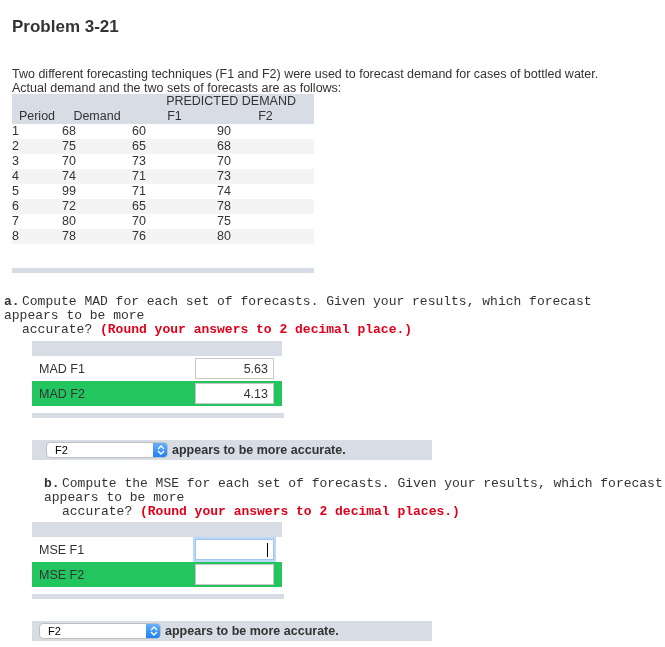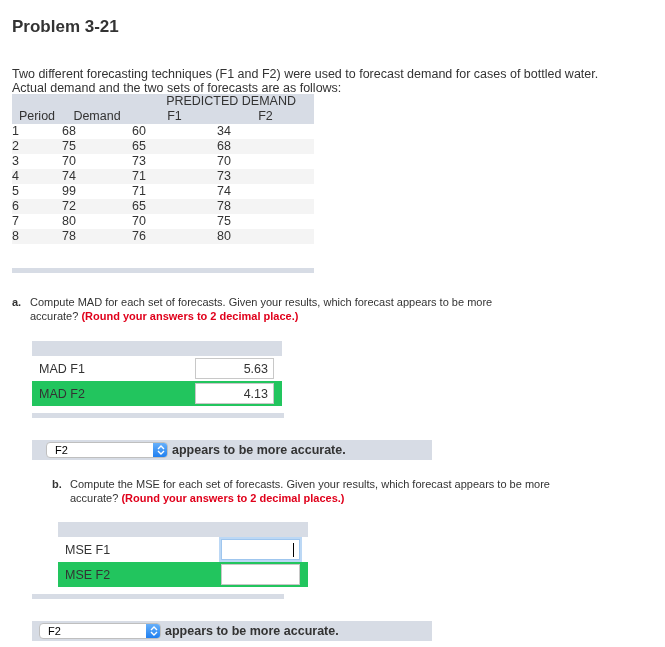--- a/index.html
+++ b/index.html
@@ -28,22 +28,22 @@
     .dtable tbody tr:nth-child(odd) { background: #ffffff; }
     .col-period { width: 50px; }
     .col-demand { width: 70px; }
     .col-f1 { width: 85px; }
     .col-f2 { width: 97px; }
     .th-pred { text-align: right !important; padding-right: 18px !important; }
     .bar {
       position: absolute; height: 6px; background: #d7dce5;
     }
     .q-text {
-      position: absolute; left: 12px; width: 640px;
-      font-size: 11px; line-height: 14px; color: #333;
+      position: absolute; left: 4px; width: 640px;
+      font-size: 13px; line-height: 14px; color: #333; font-family: Liberation Mono, monospace;
     }
     .q-text .letter { font-weight: bold; display: inline-block; width: 18px; }
     .q-text .cont { padding-left: 18px; display: block; }
     .red { color: #e0001b; font-weight: bold; }
     .q-text .line1 { display: block; }
     
     .atable { position: absolute; left: 32px; width: 250px; }
     .atable .head { height: 15px; background: #d7dce5; }
     .atable .row {
       height: 25px; display: flex; align-items: center; justify-content: space-between;
@@ -97,21 +97,21 @@
       <th class="col-demand">Demand</th>
       <th class="col-f1">F1</th>
       <th class="col-f2">F2</th>
     </tr>
   </thead>
   <tbody>
     <tr>
         <td>1</td>
         <td>68</td>
         <td>60</td>
-        <td>34</td>
+        <td>90</td>
       </tr>
     <tr>
         <td>2</td>
         <td>75</td>
         <td>65</td>
         <td>68</td>
       </tr>
     <tr>
         <td>3</td>
         <td>70</td>
@@ -181,21 +181,21 @@
     </span>
   </div>
   <span class="after">appears to be more accurate.</span>
 </div>
 
 <div class="q-text" style="top:477px;margin-left:40px;">
   <span class="line1"><span class="letter">b.</span><span>Compute the MSE for each set of forecasts. Given your results, which forecast appears to be more</span></span>
   <span class="cont"><span>accurate? </span><span class="red">(Round your answers to 2 decimal places.)</span></span>
 </div>
 
-<div class="atable" style="top:522px;margin-left:26px;">
+<div class="atable" style="top:522px;">
   <div class="head"></div>
   <div class="row r1" style="position:relative;">
     <span>MSE F1</span>
     <input class="ans-input focused" type="text" value="" style="">
     <span class="caret" style="right:14px; top:6px;"></span>
   </div>
   <div class="row r2">
     <span>MSE F2</span>
     <input class="ans-input" type="text" value="" style="">
   </div>

